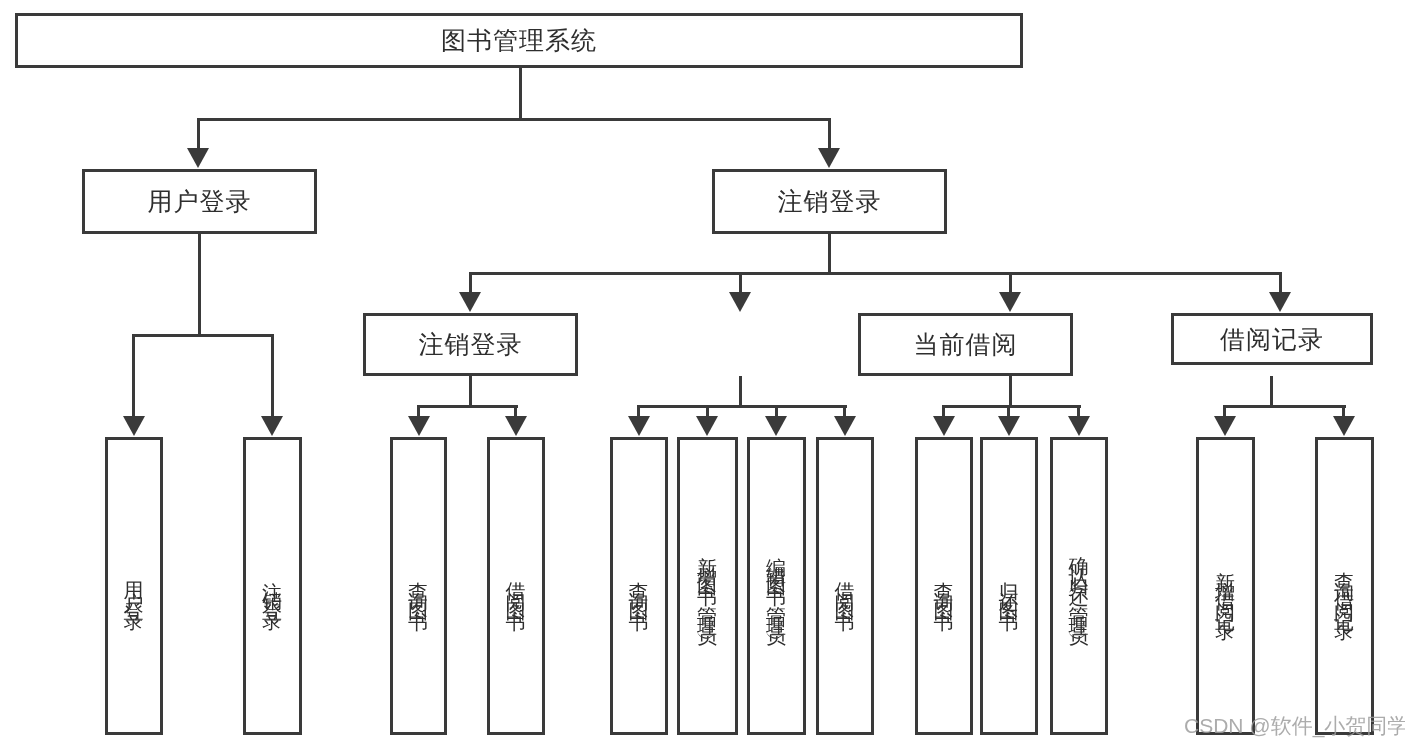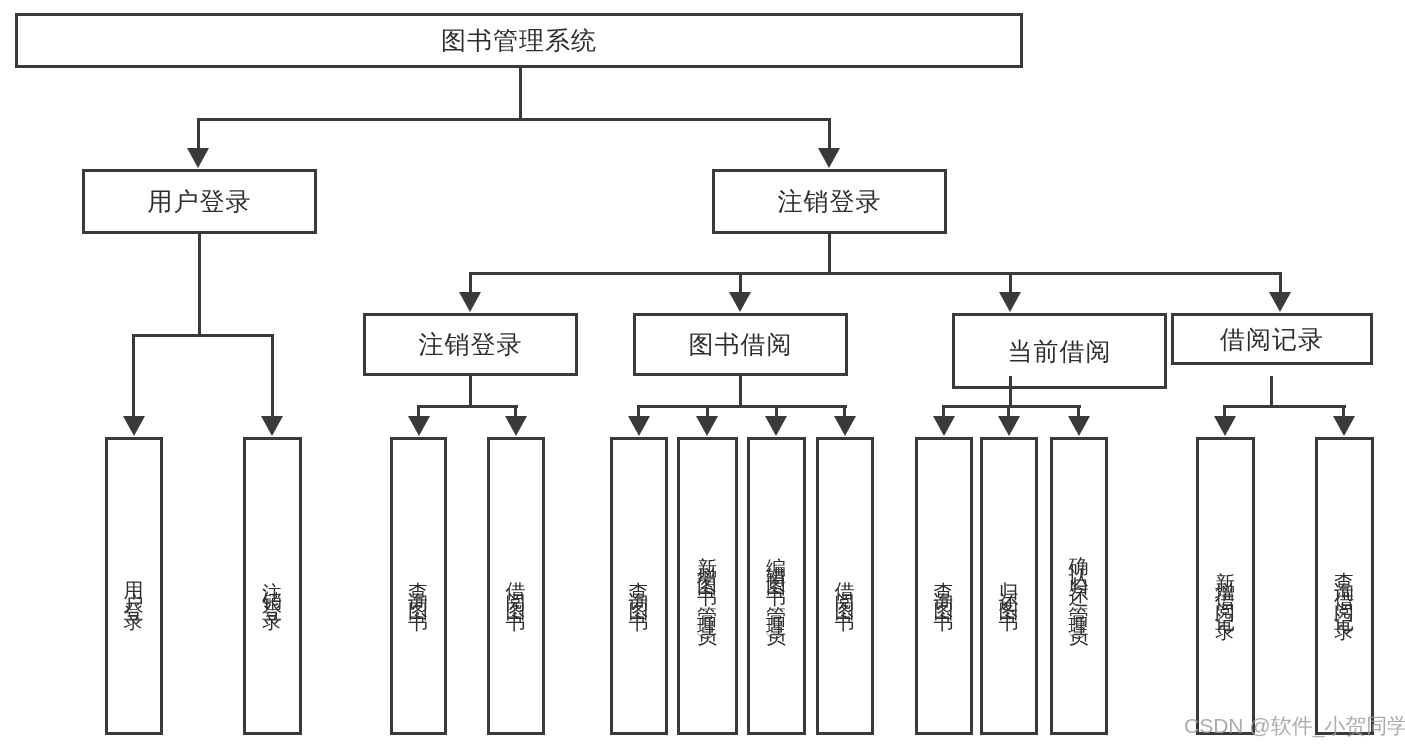--- a/index.html
+++ b/index.html
@@ -93,24 +93,21 @@
   <div class="line" style="left:739px; top:272px; width:3px; height:23px;"></div>
   <div class="arrow" style="left:729px; top:292px;"></div>
   <div class="line" style="left:1009px; top:272px; width:3px; height:23px;"></div>
   <div class="arrow" style="left:999px; top:292px;"></div>
   <div class="line" style="left:1279px; top:272px; width:3px; height:23px;"></div>
   <div class="arrow" style="left:1269px; top:292px;"></div>
 
   <div class="box" style="left:363px; top:313px; width:215px; height:63px;">
     <span class="h-label">注销登录</span>
   </div>
-  <div class="box" style="left:633px; top:313px; width:215px; height:63px;">
-    <span class="h-label">图书借阅</span>
-  </div>
-  <div class="box" style="left:952px; top:313px; width:215px; height:76px;">
+  <div class="box" style="left:858px; top:313px; width:215px; height:63px;">
     <span class="h-label">当前借阅</span>
   </div>
   <div class="box" style="left:1171px; top:313px; width:202px; height:52px;">
     <span class="h-label">借阅记录</span>
   </div>
 
   <div class="line" style="left:469px; top:376px; width:3px; height:32px;"></div>
   <div class="line" style="left:417px; top:405px; width:101px; height:3px;"></div>
   <div class="line" style="left:417px; top:405px; width:3px; height:14px;"></div>
   <div class="arrow" style="left:408px; top:416px;"></div>

